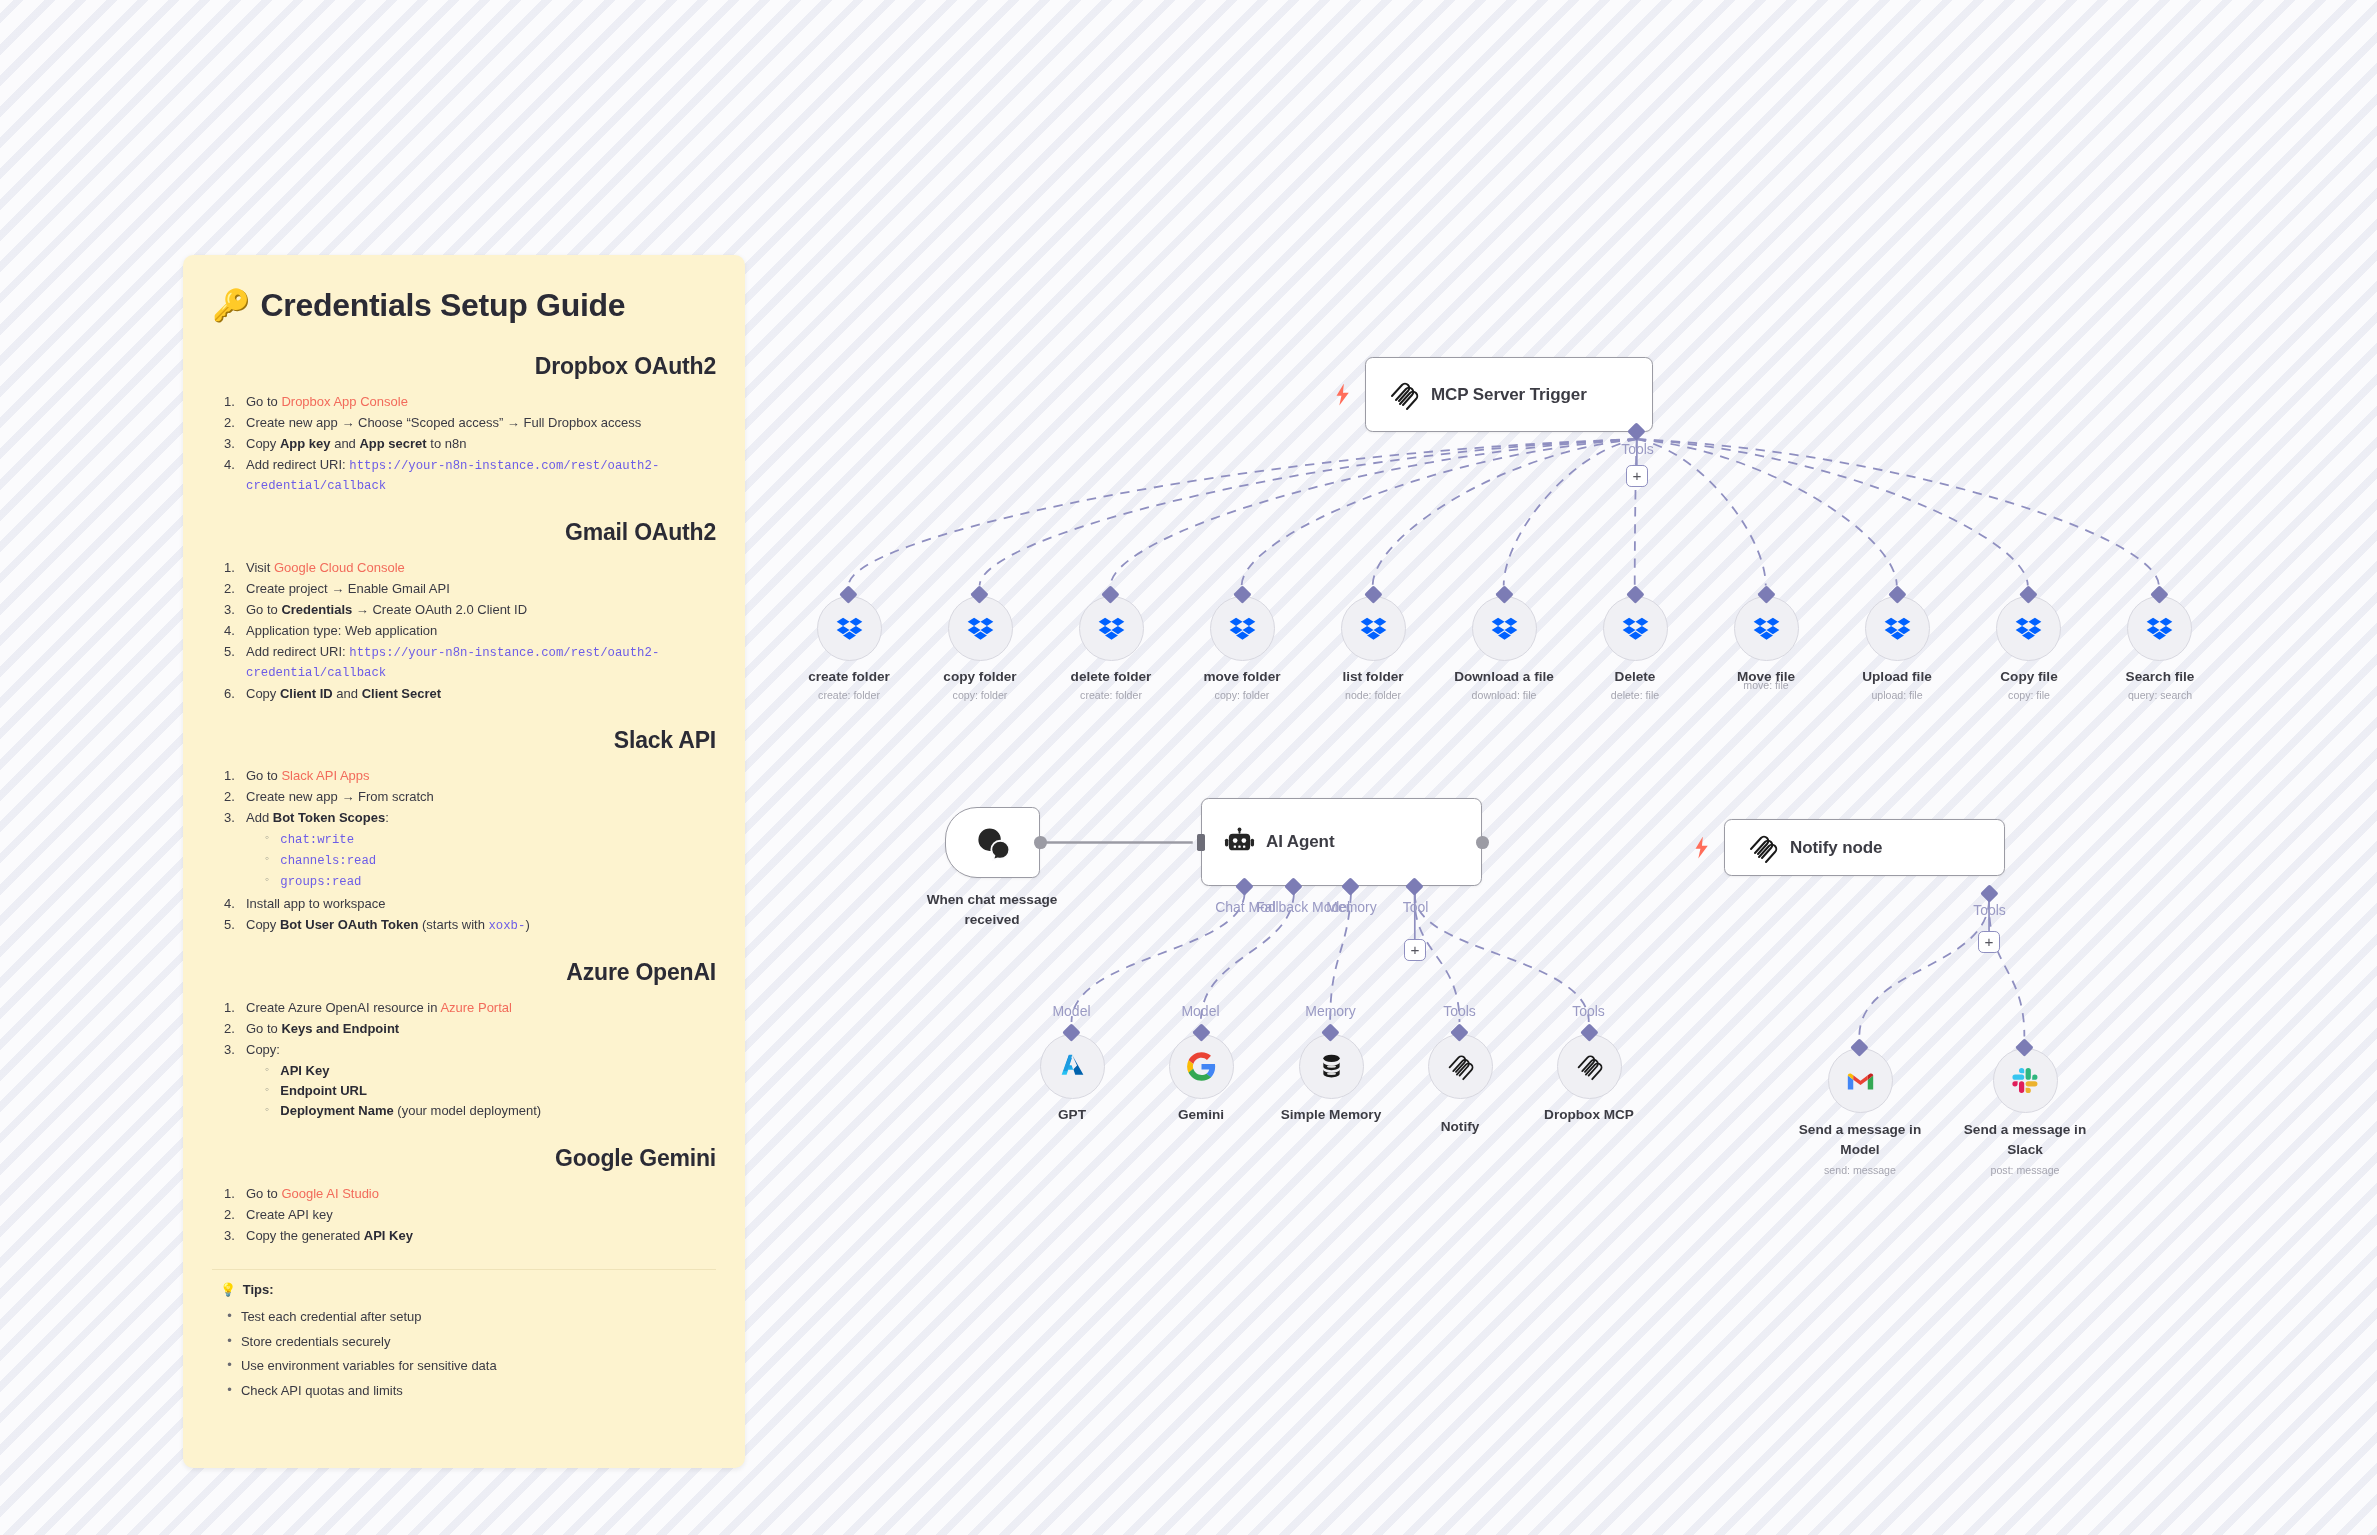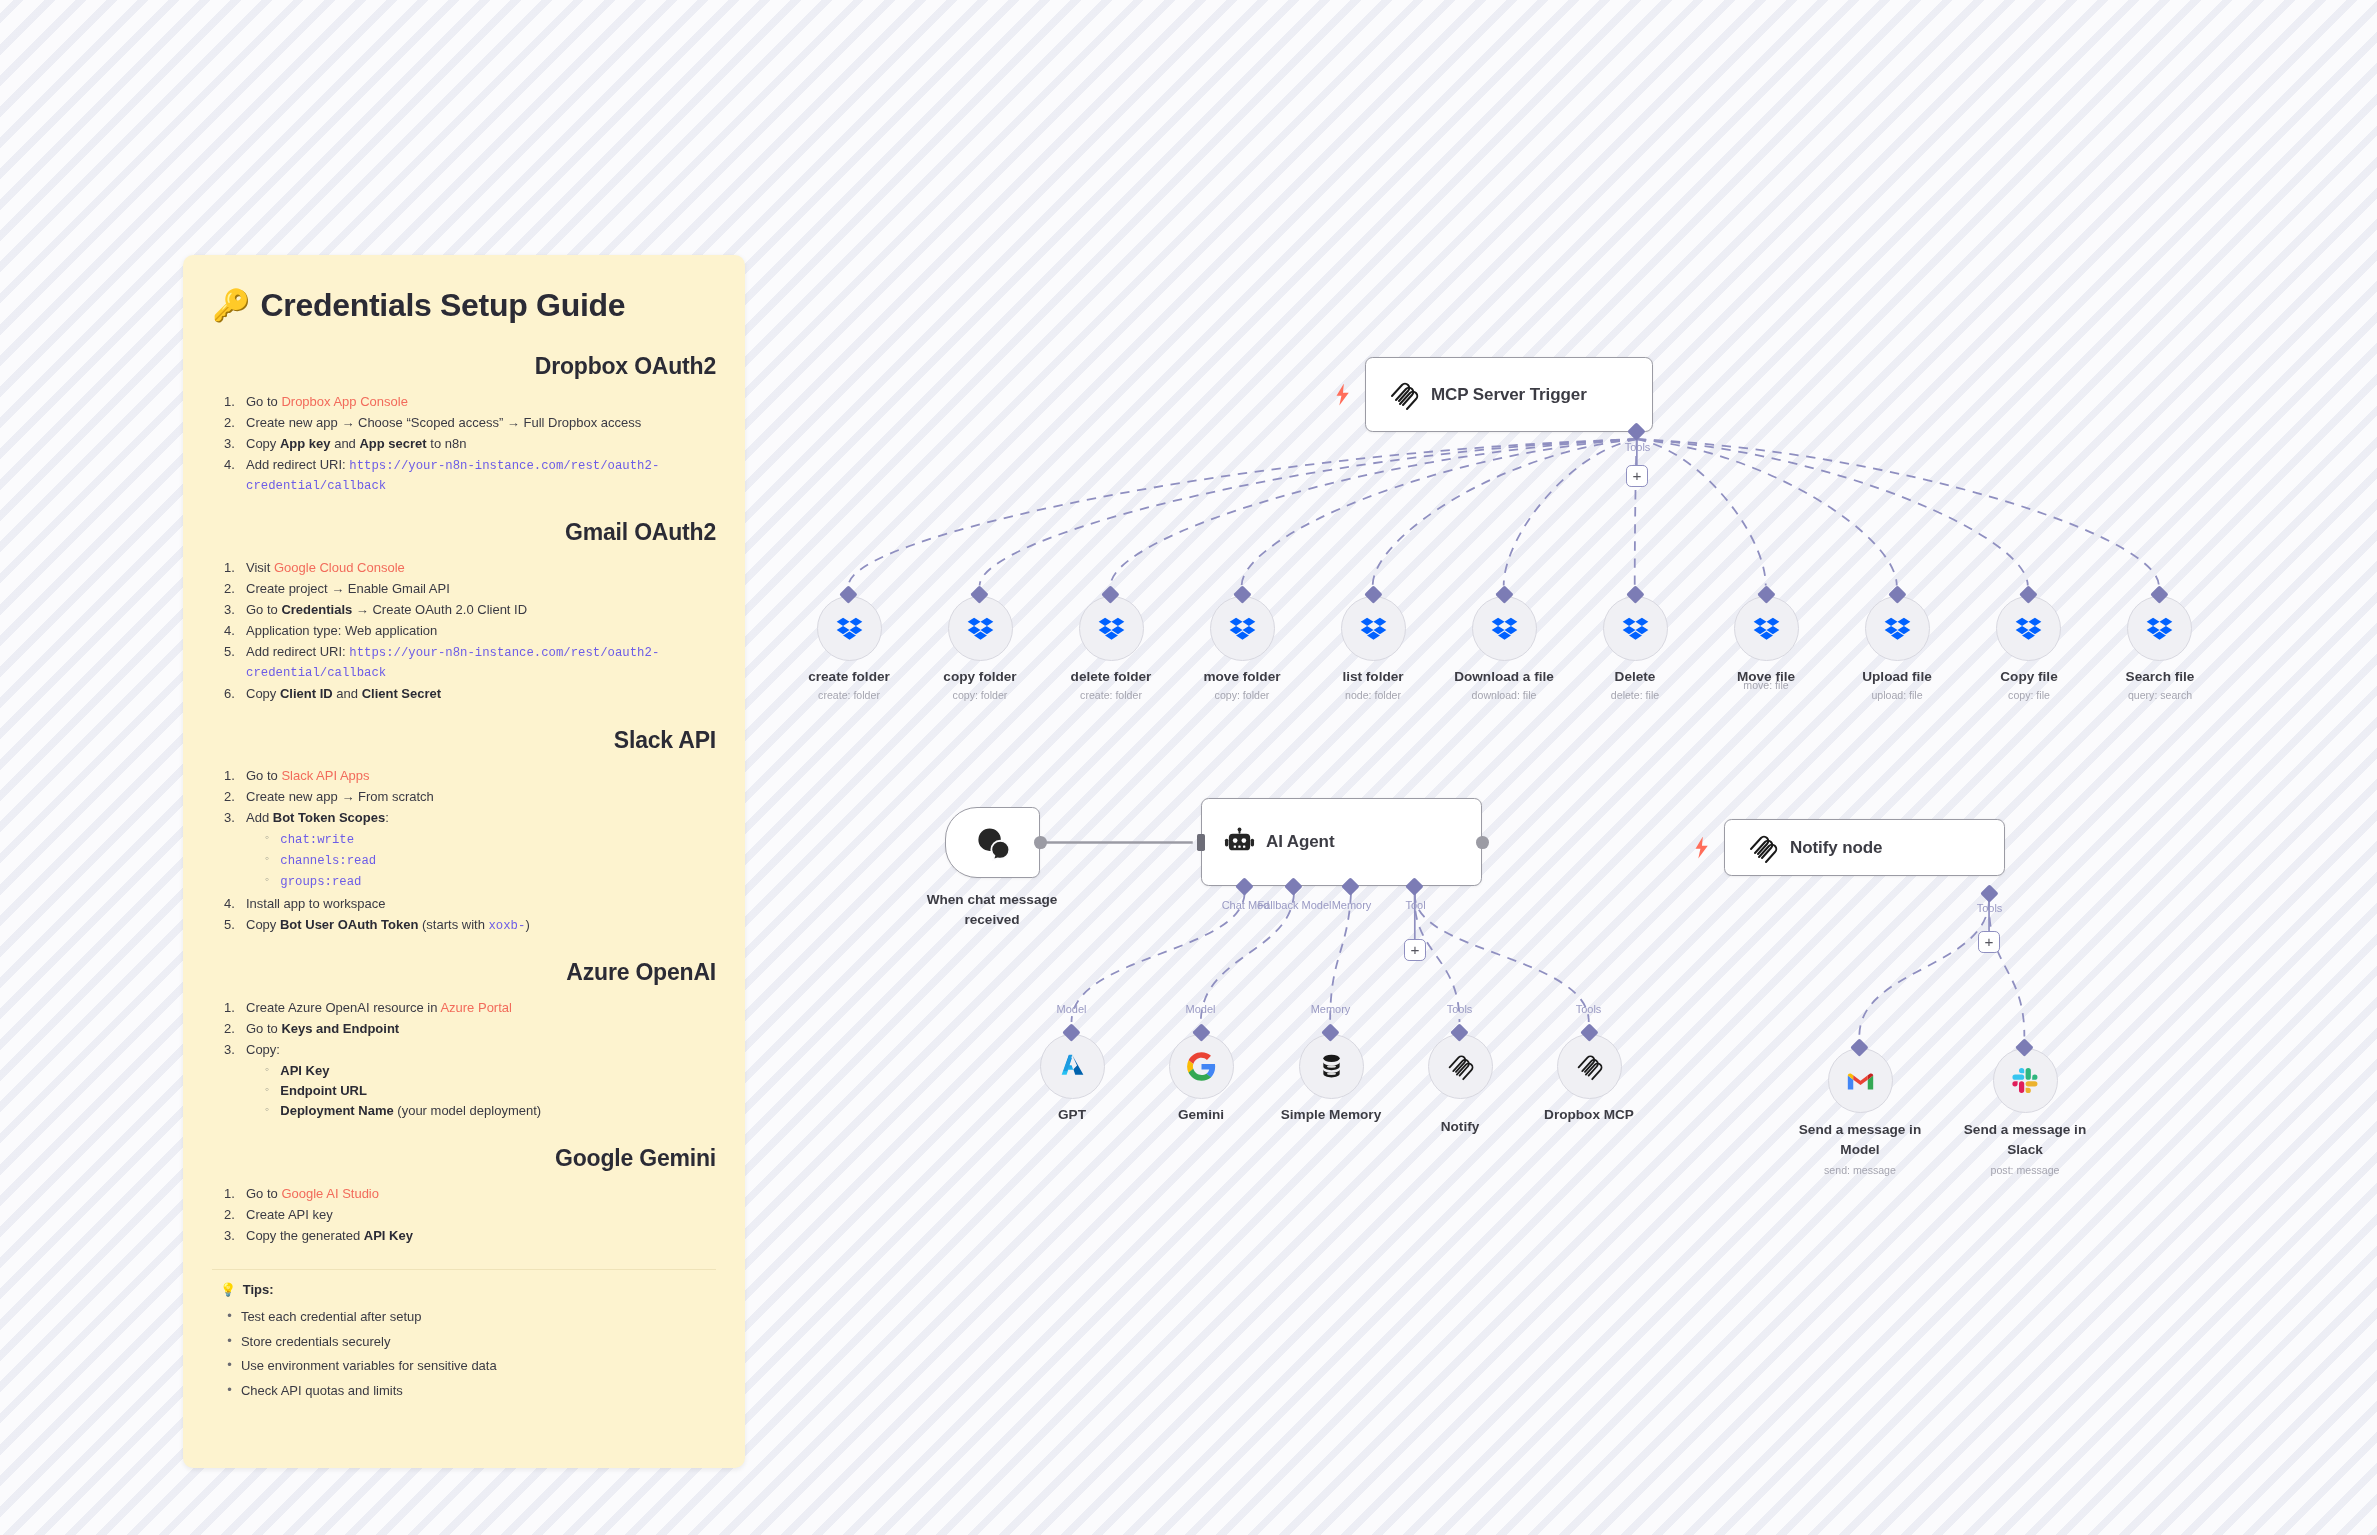--- a/index.html
+++ b/index.html
@@ -179,21 +179,21 @@
     border-radius: 50%;
   }
   .port-sq {
     position: absolute;
     width: 7.7px; height: 17px;
     background: #6d6d78;
     border-radius: 1.7px;
   }
   .port-label {
     position: absolute;
-    font-size: 11px; color: #9a9ac4;
+    font-size: 14px; color: #9a9ac4;
     text-align: center; width: 77px;
     white-space: nowrap;
   }
   .plus-btn {
     position: absolute;
     width: 22px; height: 22px;
     border: 1.3px solid #8f8fc0;
     border-radius: 5.1px;
     background: #ffffff;
     display: flex; align-items: center; justify-content: center;

